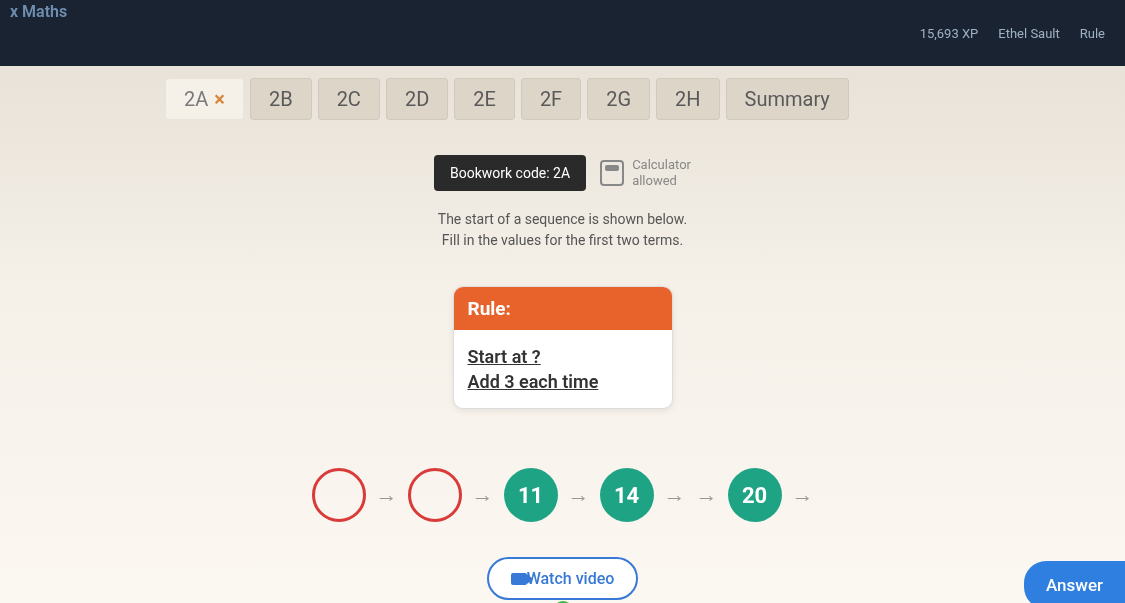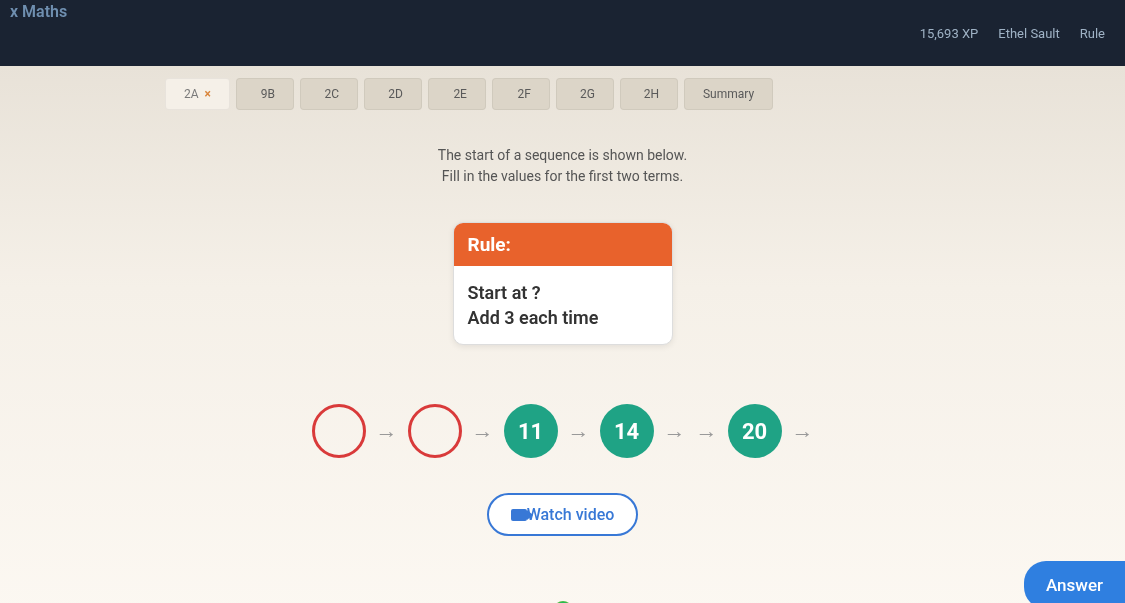--- a/index.html
+++ b/index.html
@@ -45,26 +45,26 @@
     .tabs-row {
       display: flex;
       gap: 6px;
       padding-left: 165px;
       margin-bottom: 35px;
     }
     .tab {
       background: #dcd5c8;
       color: #5a5a5a;
       padding: 8px 18px;
-      font-size: 12px;
+      font-size: 20px;
       border-radius: 4px;
       cursor: pointer;
       position: relative;
       min-width: 58px;
-      text-align: right;
+      text-align: center;
       border: 1px solid rgba(0,0,0,0.05);
     }
     .tab.active {
       background: #f5f0e8;
       color: #7a7a7a;
     }
     .tab .close {
       color: #d9843a;
       margin-left: 6px;
       font-weight: bold;
@@ -131,21 +131,21 @@
       padding: 10px 14px;
       font-size: 19px;
       font-weight: 700;
     }
     .rule-body {
       padding: 12px 14px;
       color: #333;
       font-size: 18px;
       font-weight: 600;
     }
-    .rule-body div { margin: 4px 0; }
+    .rule-body div { margin: 4px 0; text-decoration: underline; }
     .sequence-row {
       display: flex;
       align-items: center;
       gap: 10px;
       margin-bottom: 35px;
     }
     .circle {
       width: 54px;
       height: 54px;
       border-radius: 50%;
@@ -232,32 +232,42 @@
     <span>15,693 XP</span>
     <span>Ethel Sault</span>
     <span>Rule</span>
   </div>
 </div>
 
 <div class="main-area">
 
   <div class="tabs-row" id="tabs-row">
       <div class="tab active">2A<span class="close">×</span></div>
-      <div class="tab">9B</div>
+      <div class="tab">2B</div>
       <div class="tab">2C</div>
       <div class="tab">2D</div>
       <div class="tab">2E</div>
       <div class="tab">2F</div>
       <div class="tab">2G</div>
       <div class="tab">2H</div>
       <div class="tab">Summary</div>
     </div>
 
   <div class="center-col">
 
+    <div class="bookwork-row">
+      <div class="bookwork-badge">Bookwork code: 2A</div>
+      <div class="calc-block">
+        <div class="calc-icon"></div>
+        <div>
+          <div>Calculator</div>
+          <div>allowed</div>
+        </div>
+      </div>
+    </div>
 
     <div class="question-text">
       <div>The start of a sequence is shown below.</div>
       <div>Fill in the values for the first two terms.</div>
     </div>
 
     <div class="rule-card">
       <div class="rule-header">Rule:</div>
       <div class="rule-body">
         <div>Start at ?</div>

